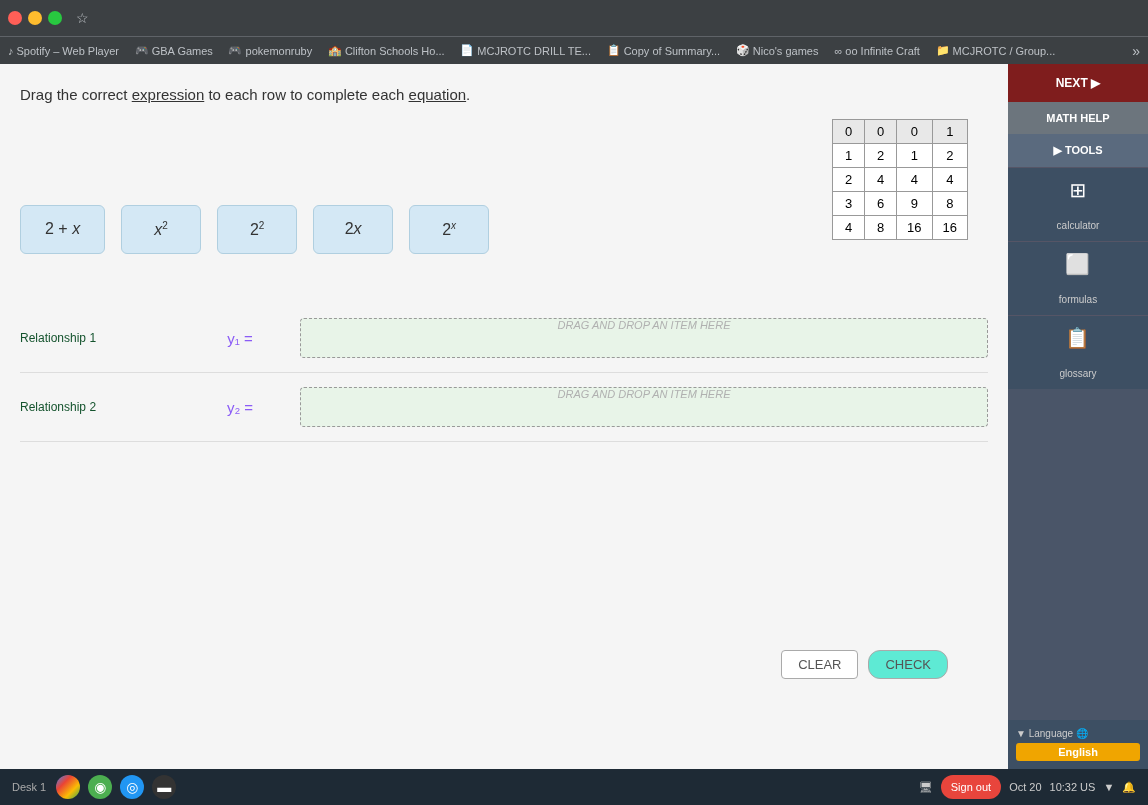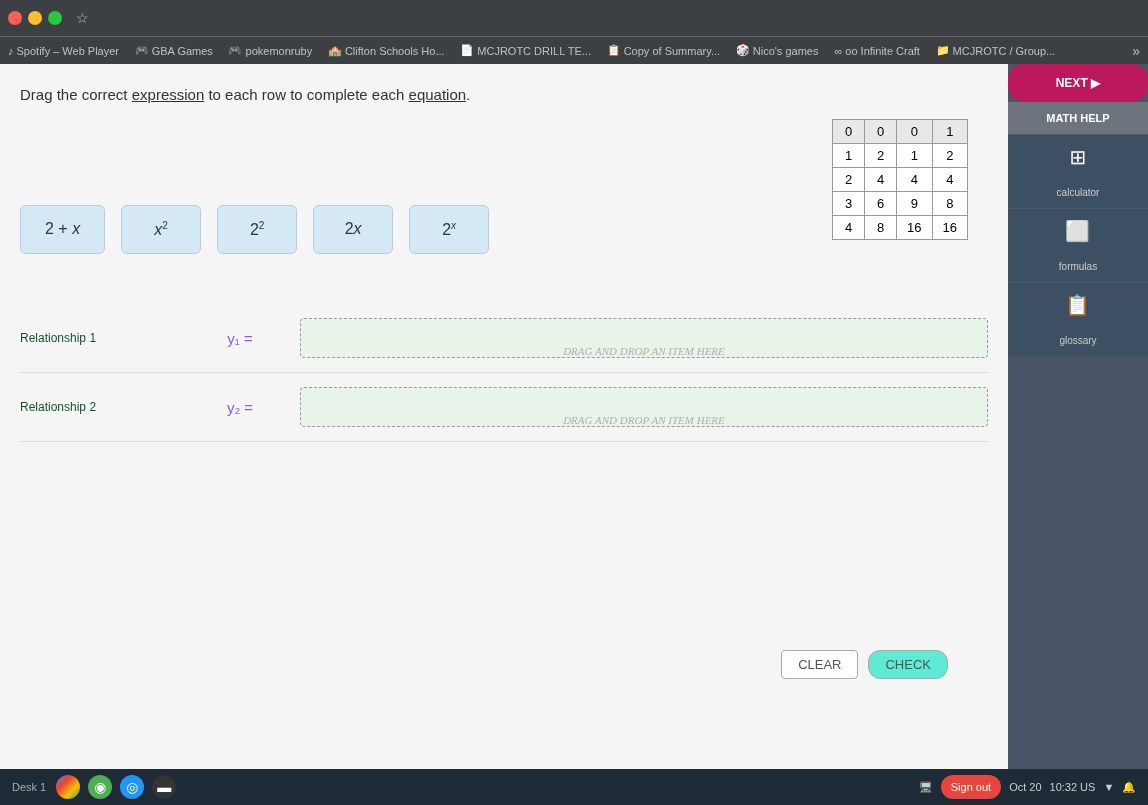--- a/index.html
+++ b/index.html
@@ -37,31 +37,31 @@
 
     
     .tiles-section { margin-top: 80px; display: flex; gap: 16px; justify-content: flex-start; padding: 20px 0; }
     .expr-tile { background: #d4e8f5; border: 1px solid #b0cfe0; border-radius: 6px; padding: 14px 24px; font-size: 16px; cursor: grab; min-width: 80px; text-align: center; color: #333; font-weight: 500; }
 
     
     .relationships-section { margin-top: 30px; }
     .relationship-row { display: flex; align-items: center; padding: 14px 0; border-bottom: 1px solid #ddd; gap: 20px; }
     .relationship-label { width: 160px; font-size: 12px; color: #14532d; }
     .equation-display { width: 80px; font-size: 15px; color: #8b5cf6; text-align: center; }
-    .drop-zone { flex: 1; background: #e8f4e8; border: 1px dashed #999; border-radius: 4px; height: 40px; display: flex; align-items: flex-end; justify-content: center; color: #aaa; font-size: 12px; font-style: italic; font-family: Liberation Serif, serif; }
+    .drop-zone { flex: 1; background: #e8f4e8; border: 1px dashed #999; border-radius: 4px; height: 40px; display: flex; align-items: flex-start; justify-content: center; color: #aaa; font-size: 12px; font-style: italic; }
 
     
     .action-buttons { position: absolute; bottom: 90px; right: 60px; display: flex; gap: 10px; }
     .clear-btn { background: #fff; border: 1px solid #aaa; border-radius: 4px; padding: 6px 16px; font-size: 13px; cursor: pointer; color: #555; }
     .check-btn { background: #5eead4; border: 1px solid #aaa; border-radius: 12px; padding: 6px 16px; font-size: 13px; cursor: pointer; color: #555; }
 
     
     .right-sidebar { width: 140px; background: #4a5568; display: flex; flex-direction: column; align-items: stretch; }
     .sidebar-btn { padding: 12px 8px; text-align: center; font-size: 12px; font-weight: bold; cursor: pointer; border: none; color: #fff; }
-    .next-btn { background: #be185d; display: flex; align-items: center; justify-content: center; gap: 4px; border-radius: 16px; }
+    .next-btn { background: #7f1d1d; display: flex; align-items: center; justify-content: center; gap: 4px; }
     .math-help-btn { background: #6c757d; font-size: 11px; padding: 10px 8px; }
     .tools-btn { background: #5a6a7e; font-size: 11px; padding: 10px 8px; display: flex; align-items: center; justify-content: center; gap: 4px; }
     .reference-btn { background: #3d4f63; font-size: 11px; padding: 10px 8px; display: flex; align-items: center; gap: 4px; }
     .tool-item { background: #3d4f63; padding: 10px 8px; text-align: center; cursor: pointer; border-top: 1px solid #556; }
     .tool-item .tool-icon { font-size: 20px; color: #fff; }
     .tool-item .tool-label { font-size: 10px; color: #ccc; margin-top: 18px; }
     .language-section { background: #3d4f63; padding: 8px; margin-top: auto; }
     .language-label { color: #ccc; font-size: 10px; display: flex; align-items: center; gap: 2px; }
     .language-value { background: #f0a500; color: #fff; border-radius: 3px; padding: 3px 8px; font-size: 11px; font-weight: bold; margin-top: 4px; text-align: center; cursor: pointer; }
 
@@ -181,34 +181,39 @@
 
     <div class="action-buttons">
       <button class="clear-btn">CLEAR</button>
       <button class="check-btn">CHECK</button>
     </div>
   </div>
 
   <div class="right-sidebar">
     <button class="sidebar-btn next-btn">NEXT ▶</button>
     <button class="sidebar-btn math-help-btn">MATH HELP</button>
+    <button class="sidebar-btn tools-btn">▶ TOOLS</button>
 
     <div class="tool-item">
       <div class="tool-icon">⊞</div>
       <div class="tool-label">calculator</div>
     </div>
     <div class="tool-item">
       <div class="tool-icon">⬜</div>
       <div class="tool-label">formulas</div>
     </div>
     <div class="tool-item">
       <div class="tool-icon">📋</div>
       <div class="tool-label">glossary</div>
     </div>
 
+    <div class="language-section">
+      <div class="language-label">▼ Language 🌐</div>
+      <div class="language-value">English</div>
+    </div>
   </div>
 </div>
 
 <div class="taskbar">
   <span class="taskbar-label">Desk 1</span>
   <div class="taskbar-icons">
     <div class="taskbar-icon chrome" title="Google Chrome"></div>
     <div class="taskbar-icon green">◉</div>
     <div class="taskbar-icon blue">◎</div>
     <div class="taskbar-icon dark">▬</div>

